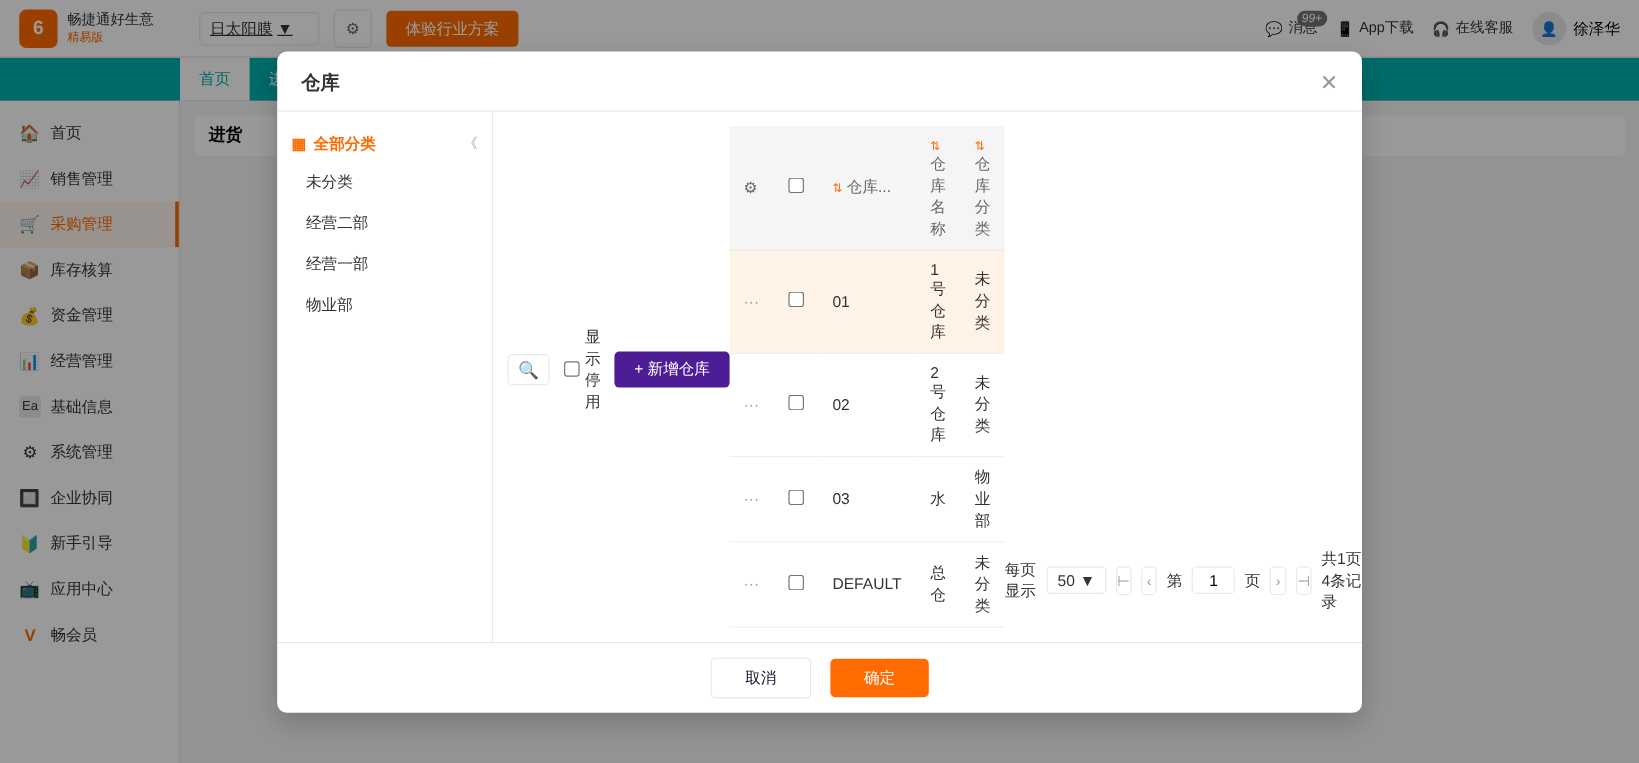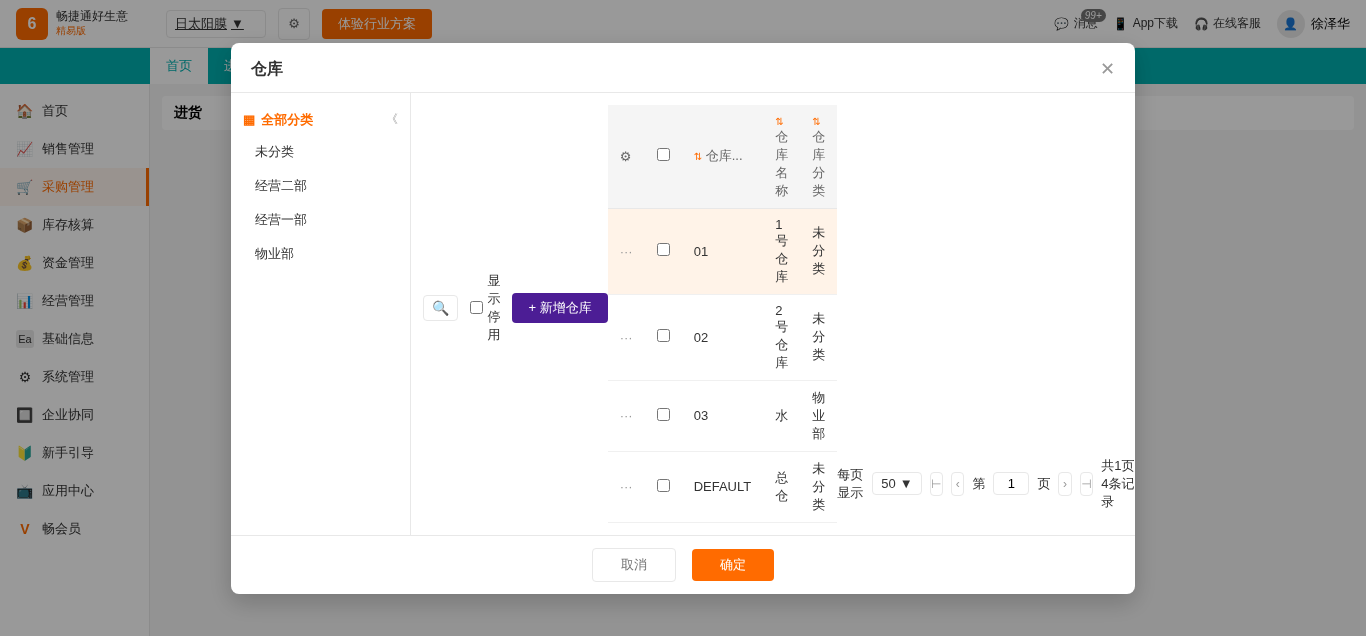--- a/index.html
+++ b/index.html
@@ -384,21 +384,21 @@
       padding: 12px 20px;
       border-top: 1px solid #e8e8e8;
     }
     .cancel-btn {
       padding: 7px 28px;
       border: 1px solid #e8e8e8;
       border-radius: 4px;
       background: #fff;
       cursor: pointer;
       font-size: 13px;
-      color: #737373;
+      color: #0f172a;
     }
     .confirm-btn {
       padding: 7px 28px;
       border: none;
       border-radius: 4px;
       background: #ff6b00;
       color: #fff;
       cursor: pointer;
       font-size: 13px;
     }

